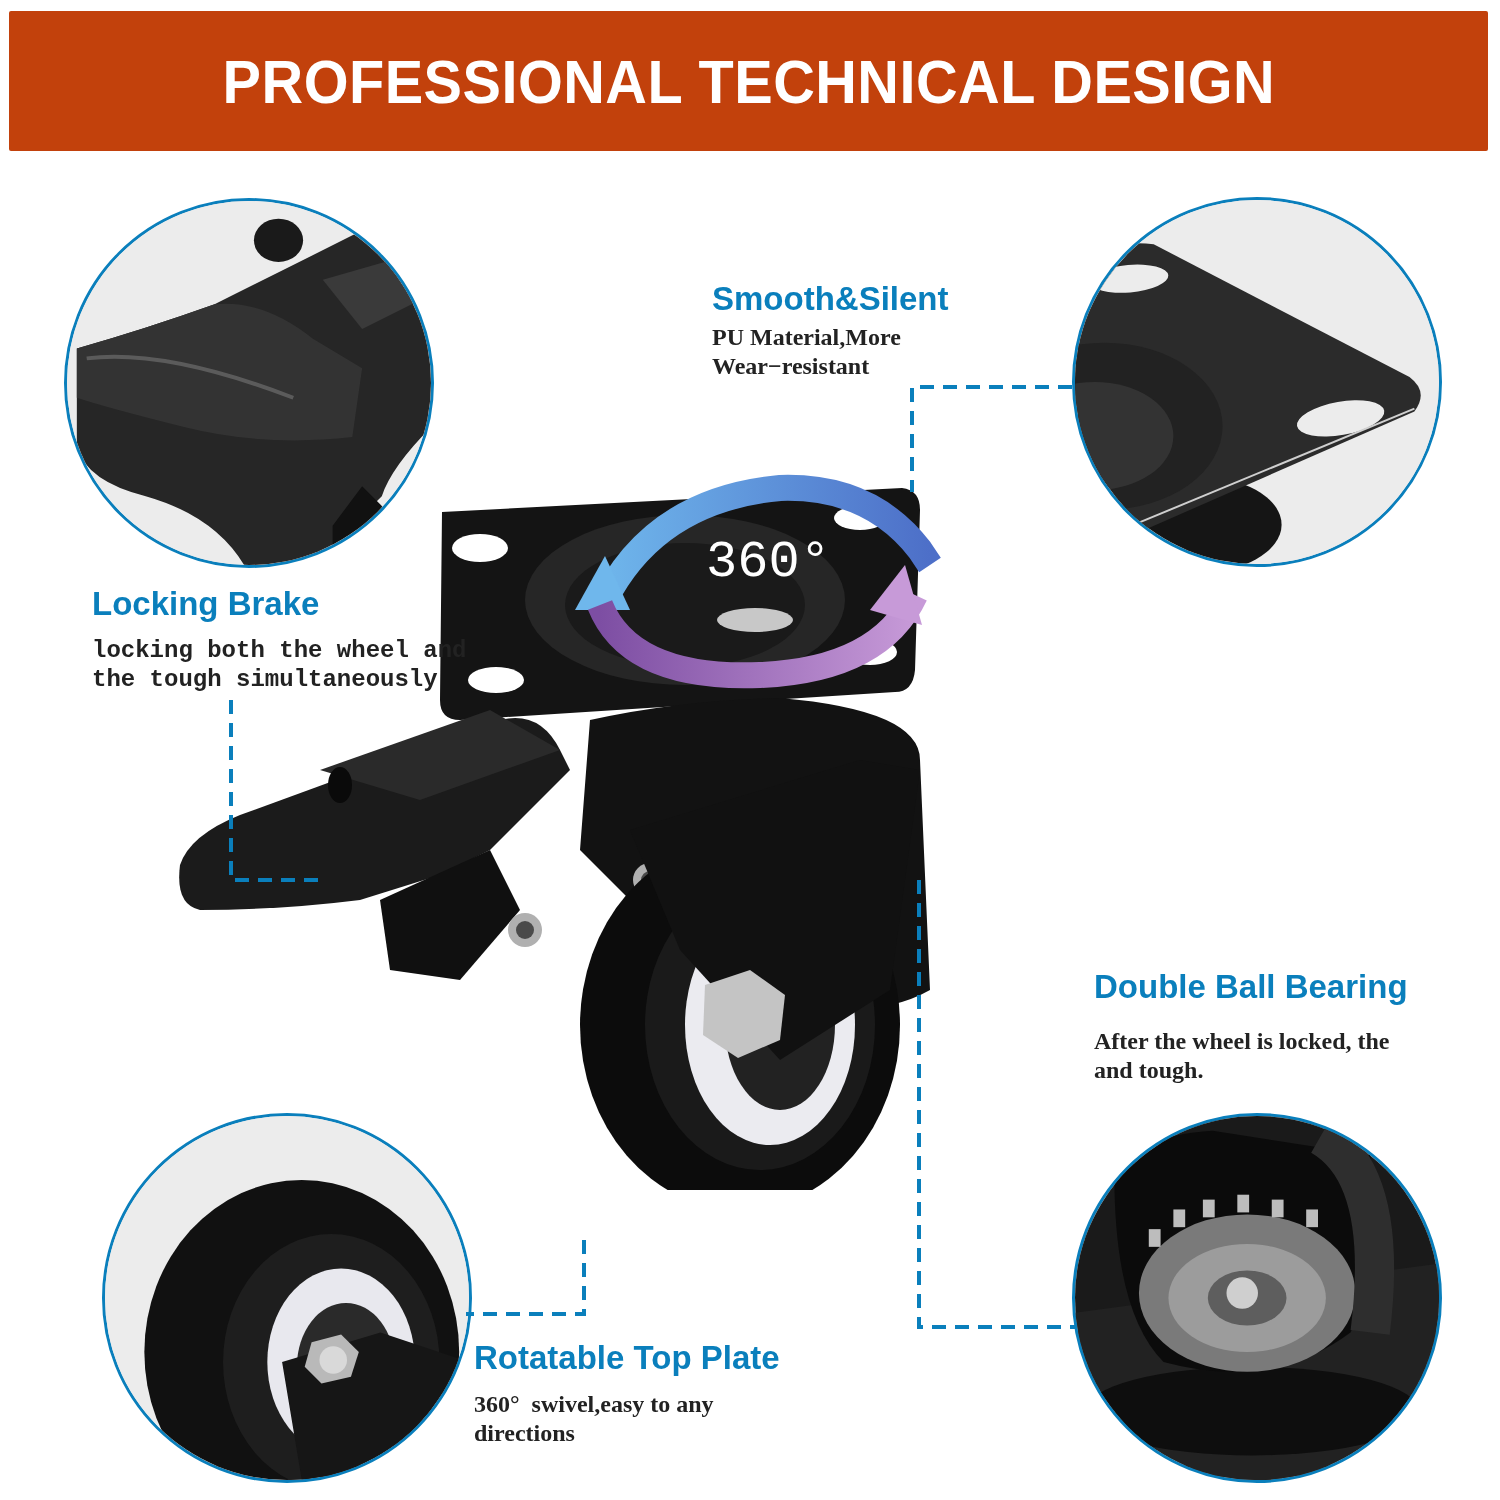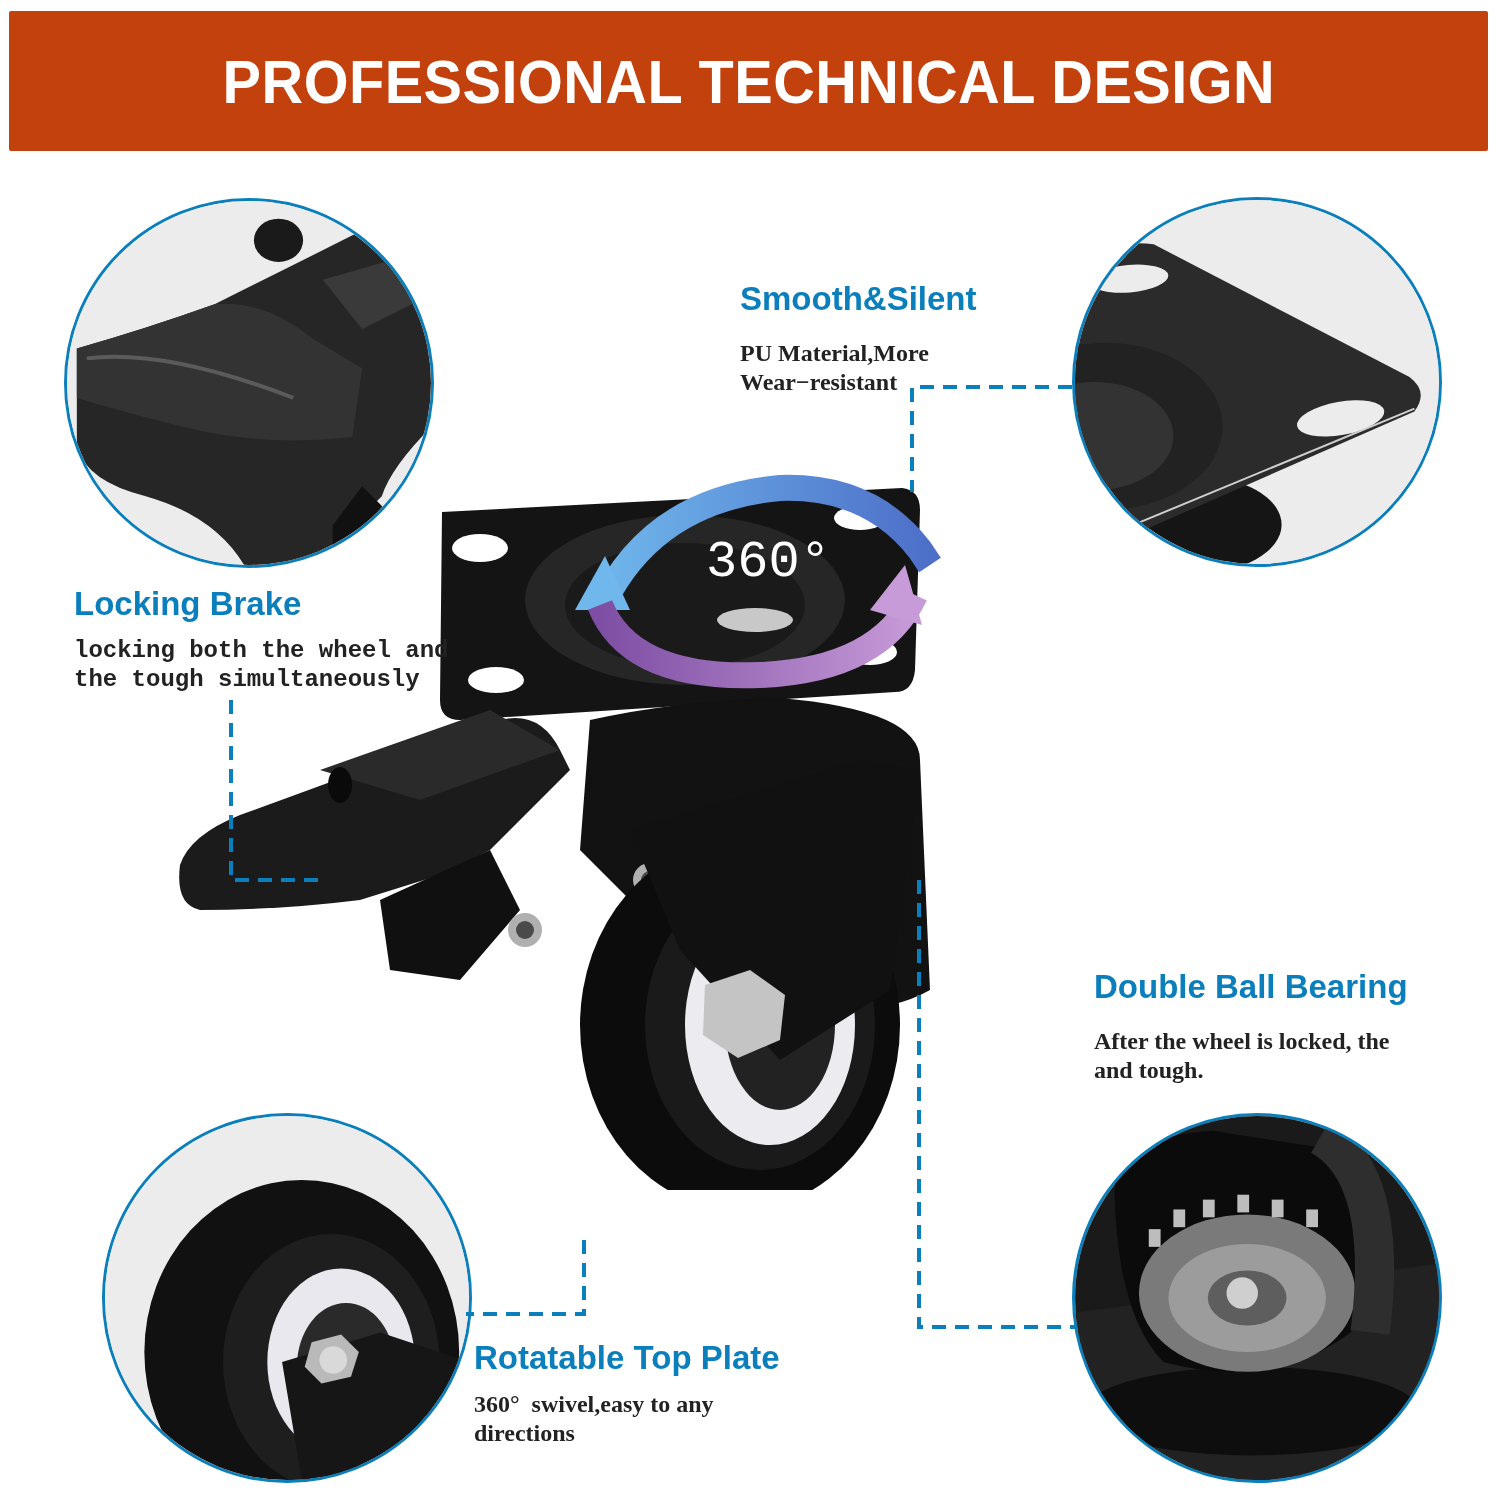--- a/index.html
+++ b/index.html
@@ -153,29 +153,29 @@
 
 <svg class="lines" viewBox="0 0 1500 1500">
   <g stroke="#0a7fbc" stroke-width="4" fill="none" stroke-dasharray="14 9">
     <path d="M1072 387 L912 387 L912 492"></path>
     <path d="M231 700 L231 880 L318 880"></path>
     <path d="M584 1240 L584 1314 L466 1314"></path>
     <path d="M919 880 L919 1327 L1075 1327"></path>
   </g>
 </svg>
 
-<div class="feature" style="left:740px; top:279px;">
+<div class="feature" style="left:712px; top:279px;">
   <div class="feature-title">Smooth&amp;Silent</div>
-  <div class="feature-desc" style="margin-top:20px;">
+  <div class="feature-desc" style="margin-top:4px;">
     <div>PU Material,More</div>
     <div>Wear−resistant</div>
   </div>
 </div>
 
-<div class="feature" style="left:74px; top:584px;">
+<div class="feature" style="left:92px; top:584px;">
   <div class="feature-title">Locking Brake</div>
   <div class="feature-desc" style="margin-top:12px;font-family:Liberation Mono, monospace;">
     <div>locking both the wheel and</div>
     <div>the tough simultaneously</div>
   </div>
 </div>
 
 <div class="feature" style="left:1094px; top:967px;">
   <div class="feature-title">Double Ball Bearing</div>
   <div class="feature-desc" style="margin-top:20px;">

